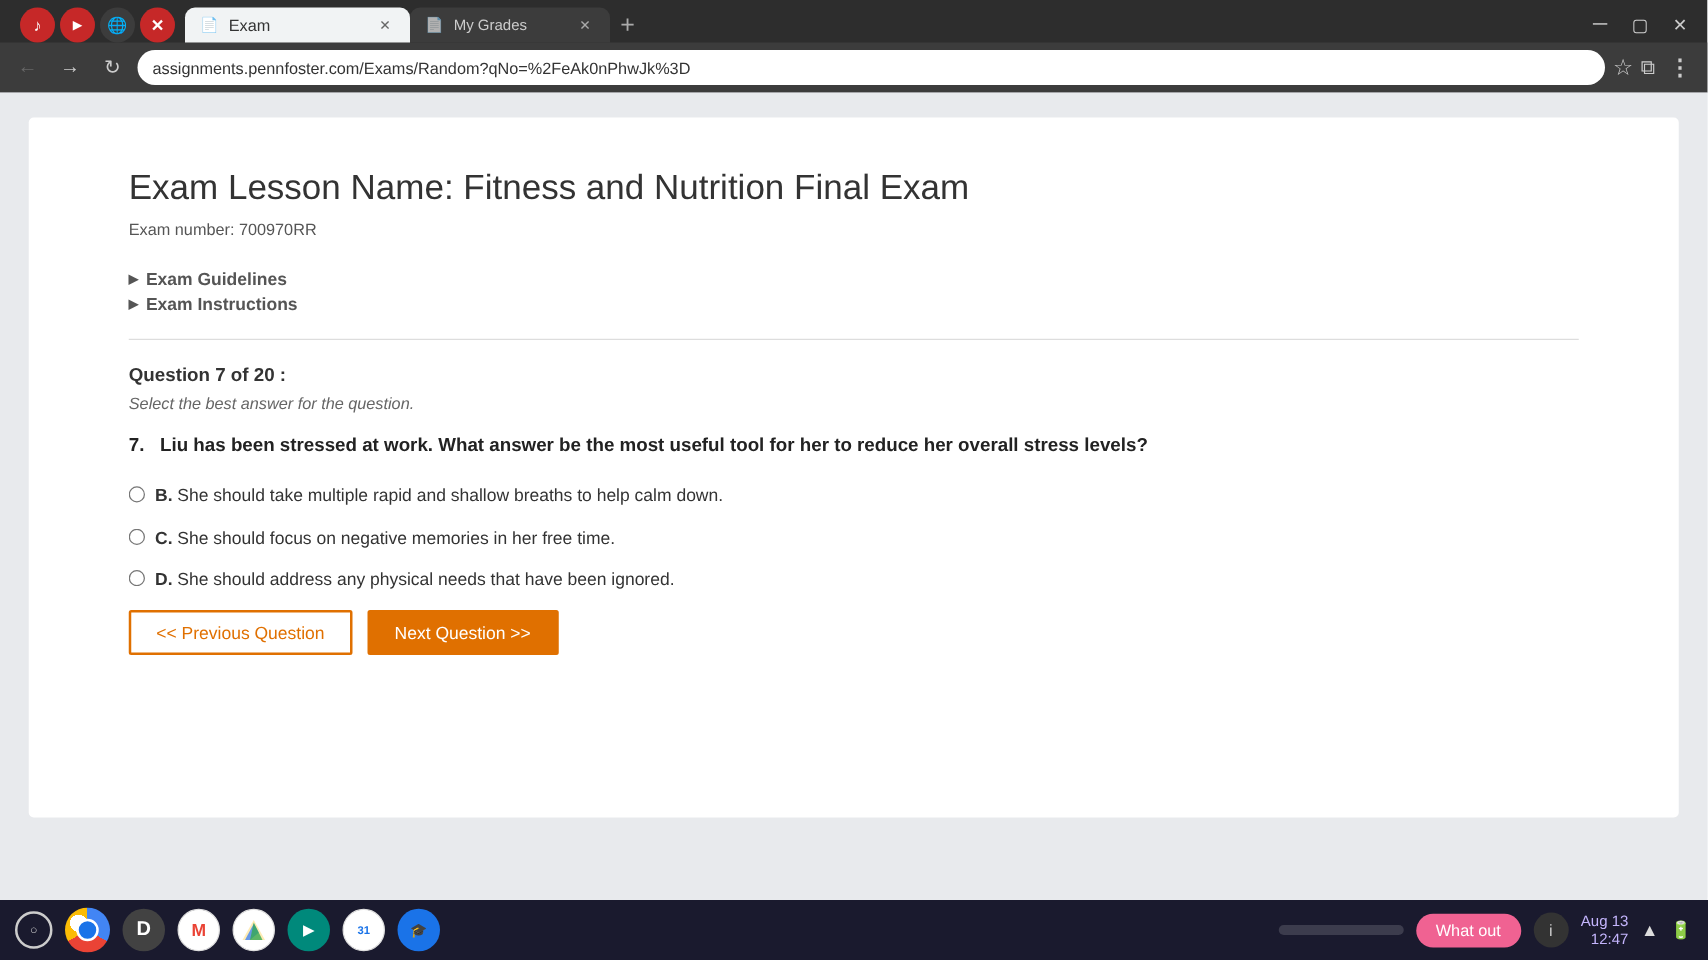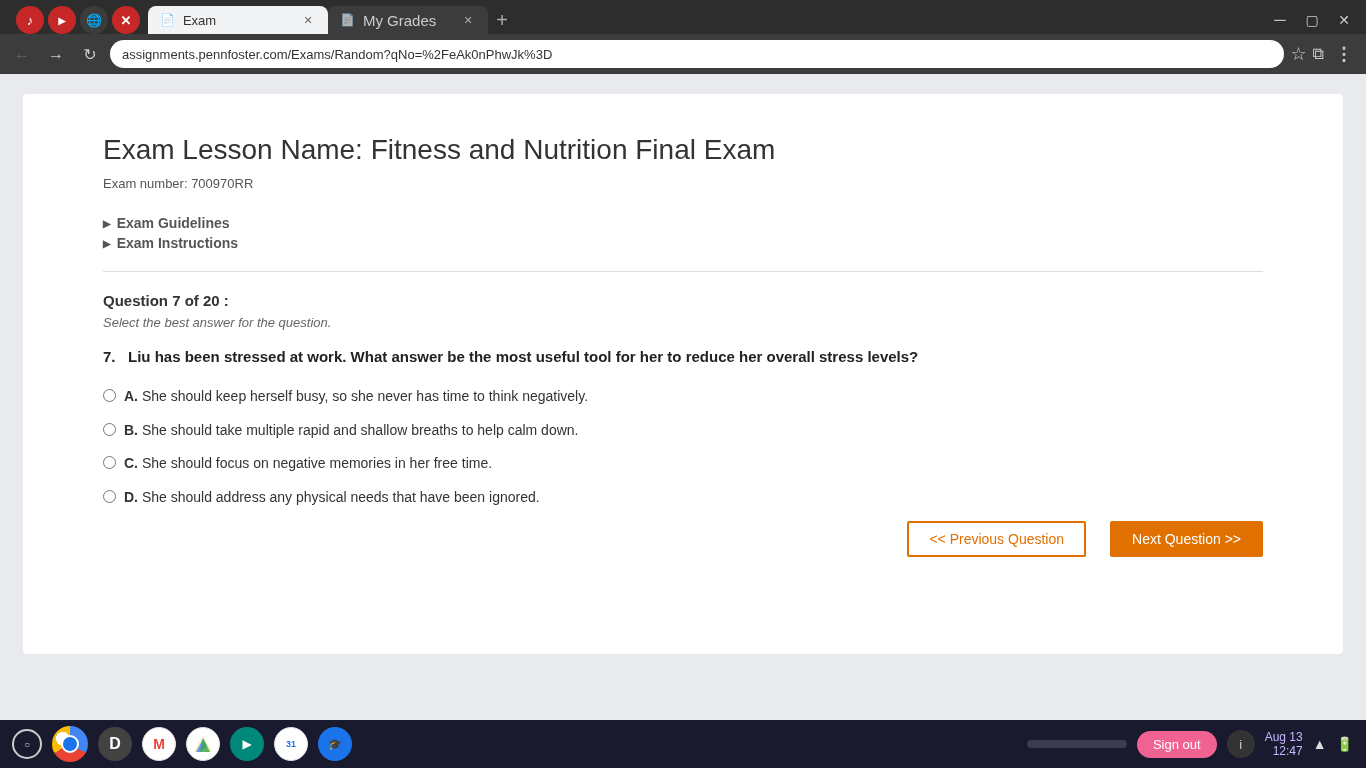--- a/index.html
+++ b/index.html
@@ -183,23 +183,22 @@
       margin-top: 20px;
       margin-bottom: 24px;
     }
     .mark-review input[type="checkbox"] {
       cursor: pointer;
       width: 15px;
       height: 15px;
     }
     .button-row {
       display: flex;
-      gap: 24px;
+      gap: 12px;
       margin-top: 4px;
-      justify-content: flex-end;
     }
     .btn-prev {
       padding: 8px 20px;
       border: 2px solid #e07000;
       background: #fff;
       color: #e07000;
       border-radius: 2px;
       font-size: 14px;
       cursor: pointer;
       font-weight: normal;
@@ -404,21 +403,21 @@
     </div>
 
     <div class="tab" style="background:#f1f3f4; min-width:180px;">
       <span style="font-size:12px;">📄</span>
       <span style="font-size:13px;color:#333;flex:1;">Exam</span>
       <span class="tab-close">✕</span>
     </div>
 
     <div class="tab inactive" style="min-width:160px;">
       <span style="font-size:12px;opacity:0.6;">📄</span>
-      <span style="font-size:15px;flex:1;">My Grades</span>
+      <span style="font-size:12px;flex:1;">My Grades</span>
       <span class="tab-close" style="color:#aaa;">✕</span>
     </div>
 
     <div class="new-tab-btn" style="color:#aaa;font-size:20px;padding:0 6px;">+</div>
 
     <div style="margin-left:auto;display:flex;align-items:center;gap:4px;padding:0 8px 0 0;">
       <div style="width:28px;height:28px;display:flex;align-items:center;justify-content:center;color:#ccc;font-size:16px;cursor:pointer;">─</div>
       <div style="width:28px;height:28px;display:flex;align-items:center;justify-content:center;color:#ccc;font-size:14px;cursor:pointer;">▢</div>
       <div style="width:28px;height:28px;display:flex;align-items:center;justify-content:center;color:#ccc;font-size:14px;cursor:pointer;border-radius:4px;">✕</div>
     </div>
@@ -453,26 +452,20 @@
     <hr class="divider">
 
     <p class="question-header">Question 7 of 20 :</p>
     <p class="question-instruction">Select the best answer for the question.</p>
 
     <p class="question-text">
       <span>7.</span>
       &nbsp;&nbsp;<span>Liu has been stressed at work. What answer be the most useful tool for her to reduce her overall stress levels?</span>
     </p>
 
-    <div class="answer-option">
-      <input type="radio" name="answer" id="optA" style="">
-      <label for="optA">
-        <strong>A.</strong> <span>She should keep herself busy, so she never has time to think negatively.</span>
-      </label>
-    </div>
     <div class="answer-option">
       <input type="radio" name="answer" id="optB" style="">
       <label for="optB">
         <strong>B.</strong> <span>She should take multiple rapid and shallow breaths to help calm down.</span>
       </label>
     </div>
     <div class="answer-option">
       <input type="radio" name="answer" id="optC" style="">
       <label for="optC">
         <strong>C.</strong> <span>She should focus on negative memories in her free time.</span>
@@ -517,21 +510,21 @@
     <span style="font-size:9px;font-weight:bold;color:#1a73e8;">31</span>
   </div>
   <div class="classroom-icon taskbar-app">
     <span style="font-size:11px;">🎓</span>
   </div>
 
   <div class="taskbar-right">
     <div class="search-box">
       <span style="opacity:0.5;"> </span>
     </div>
-    <button class="sign-out-btn">Sign out</button>
+    <button class="sign-out-btn">What out</button>
     <div class="notification-badge">
       <span>i</span>
     </div>
     <div class="date-time">
       <div>Aug 13</div>
       <div>12:47</div>
     </div>
     <span class="wifi-icon">▲</span>
     <span class="battery-icon">🔋</span>
   </div>

